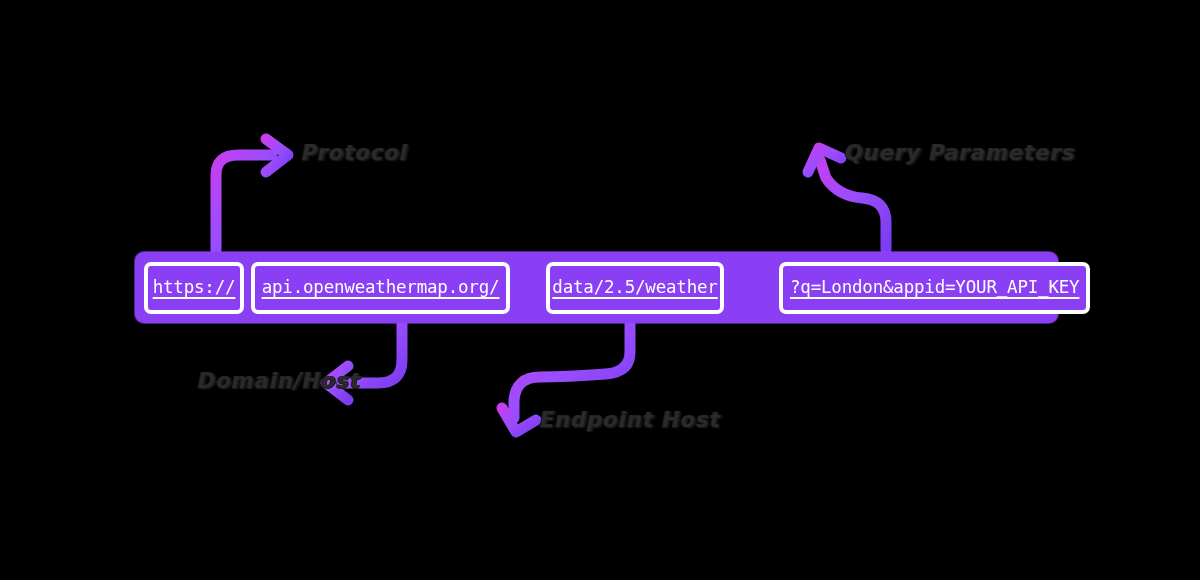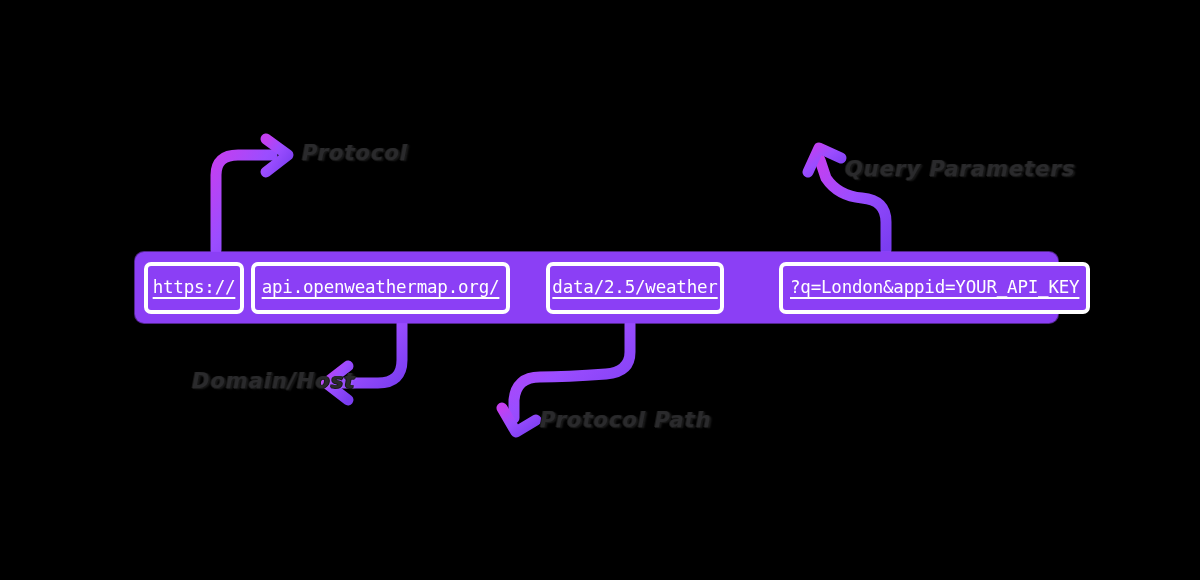--- a/index.html
+++ b/index.html
@@ -81,22 +81,22 @@
     font-size: 21px;
     white-space: nowrap;
     letter-spacing: 1px;
     text-shadow:
        1px 0 0 #191919,
       -1px 0 0 #191919,
        0 1px 0 #191919,
        2px 1px 2px rgba(255,255,255,.10);
   }
   .label-protocol { left: 302px; top: 141px; }
-  .label-query    { left: 845px; top: 157px; }
-  .label-domain   { left: 192px; top: 369px; }
+  .label-query    { left: 845px; top: 141px; }
+  .label-domain   { left: 198px; top: 369px; }
   .label-endpoint { left: 540px; top: 408px; }
 
   svg.arrows {
     position: absolute;
     left: 0; top: 0;
     width: 1200px;
     height: 580px;
     pointer-events: none;
   }
 </style>
@@ -146,15 +146,15 @@
       <span class="segment-text">data/2.5/weather</span>
     </div>
     <div class="segment seg-query">
       <span class="segment-text">?q=London&amp;appid=YOUR_API_KEY</span>
     </div>
   </div>
 
   <div class="label label-protocol">Protocol</div>
   <div class="label label-query">Query Parameters</div>
   <div class="label label-domain">Domain/Host</div>
-  <div class="label label-endpoint">Protocol Path</div>
+  <div class="label label-endpoint">Endpoint Host</div>
 
 </div>
 
 </body></html>

